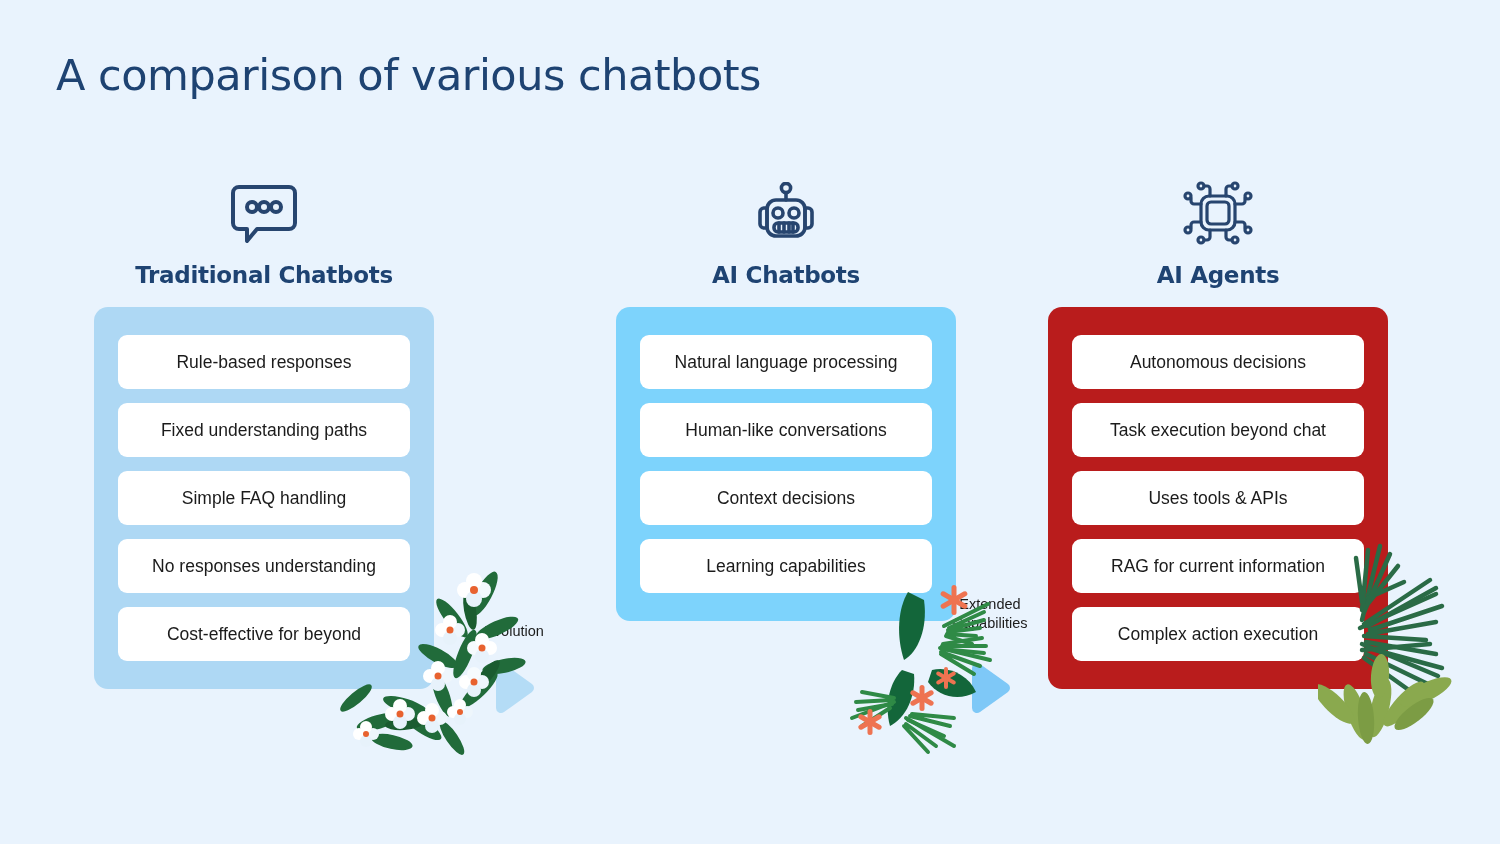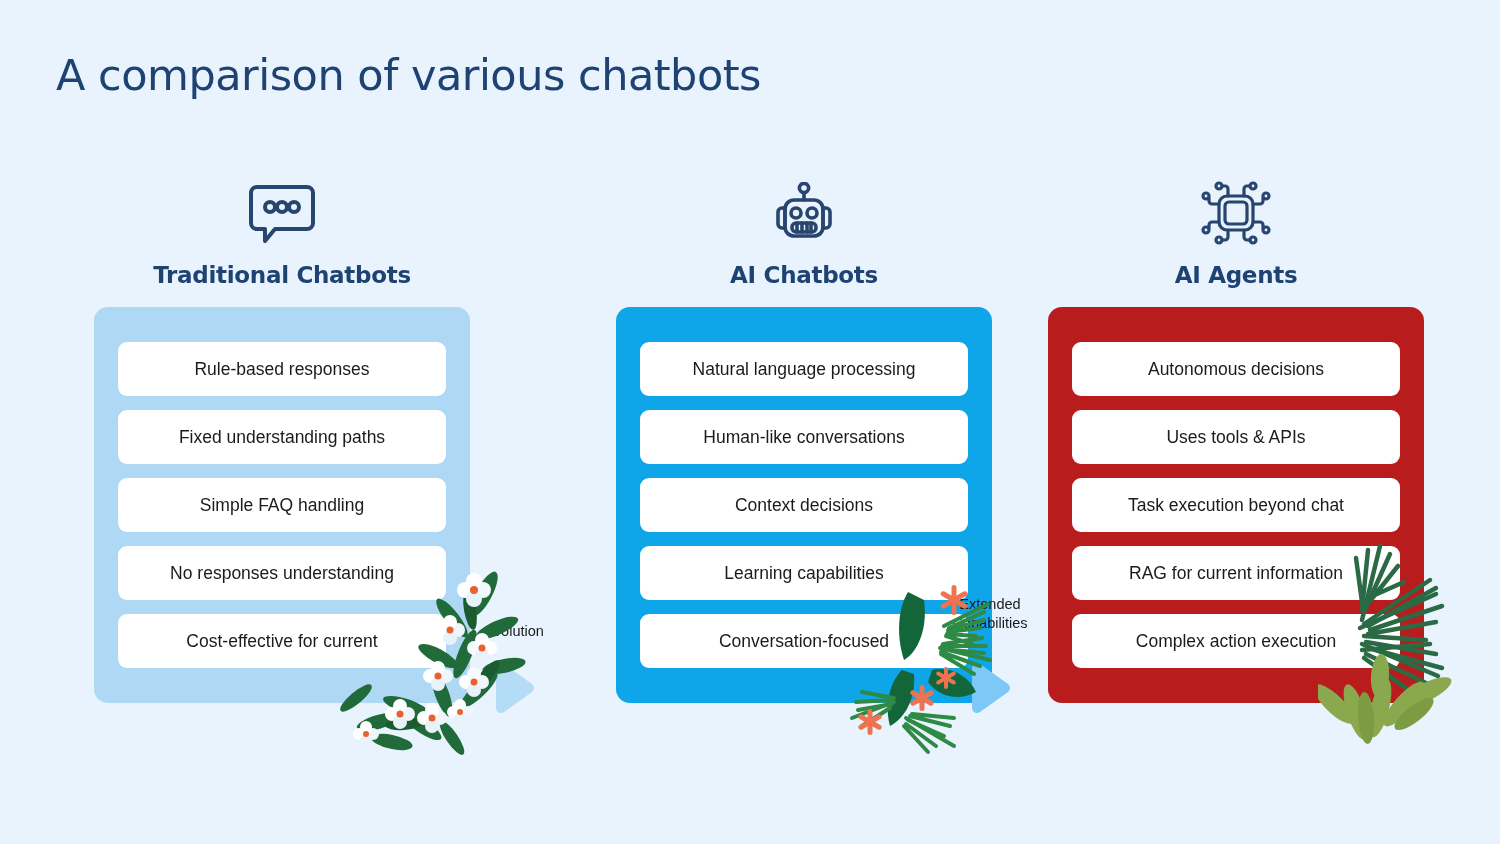--- a/index.html
+++ b/index.html
@@ -30,21 +30,21 @@
     position: absolute;
     left: 0;
     top: 178px;
     width: 1500px;
     height: 520px;
   }
 
   .column {
     position: absolute;
     top: 0;
-    width: 376px;
+    width: 340px;
   }
   .column.col-0 { left: 94px; }
   .column.col-1 { left: 572px; margin-left: 44px; }
   .column.col-2 { left: 1048px; }
 
   .col-icon {
     height: 70px;
     display: flex;
     align-items: center;
     justify-content: center;
@@ -57,28 +57,28 @@
     font-size: 23px;
     font-weight: 700;
     color: #1e4372;
     font-family: "DejaVu Sans", sans-serif;
     letter-spacing: -0.3px;
   }
 
   .panel {
     margin-top: 19px;
     border-radius: 14px;
-    padding: 35px 24px;
+    padding: 28px 24px;
     display: flex;
     flex-direction: column;
     gap: 14px;
     box-sizing: border-box;
   }
   .panel.tone-light { background: #aed8f4; }
-  .panel.tone-mid   { background: #0ea5e9; }
+  .panel.tone-mid   { background: #7dd3fc; }
   .panel.tone-dark  { background: #b91c1c; }
 
   .pill {
     background: #ffffff;
     border-radius: 9px;
     height: 54px;
     display: flex;
     align-items: center;
     justify-content: center;
     font-size: 17.5px;
@@ -142,21 +142,21 @@
         <circle cx="33" cy="24" r="5" fill="none" stroke="#27456f" stroke-width="4"></circle>
         <circle cx="45" cy="24" r="5" fill="none" stroke="#27456f" stroke-width="4"></circle>
       </svg>
     </div>
     <div class="col-title">Traditional Chatbots</div>
     <div class="panel tone-light">
       <div class="pill">Rule-based responses</div>
       <div class="pill">Fixed understanding paths</div>
       <div class="pill">Simple FAQ handling</div>
       <div class="pill">No responses understanding</div>
-      <div class="pill">Cost-effective for current</div>
+      <div class="pill">Cost-effective for beyond</div>
     </div>
   </div>
 
   <div class="column col-1">
     <div class="col-icon">
       <svg width="64" height="62" viewBox="0 0 64 62">
         <g fill="none" stroke="#27456f" stroke-width="3.6" stroke-linejoin="round" stroke-linecap="round">
           <circle cx="32" cy="6" r="4.6"></circle>
           <line x1="32" y1="11" x2="32" y2="18"></line>
           <path d="M10 26 A4 4 0 0 0 6 30 V42 A4 4 0 0 0 10 46 H13 V26 Z"></path>
@@ -171,21 +171,20 @@
           <line x1="39" y1="41" x2="39" y2="50"></line>
         </g>
       </svg>
     </div>
     <div class="col-title">AI Chatbots</div>
     <div class="panel tone-mid">
       <div class="pill">Natural language processing</div>
       <div class="pill">Human-like conversations</div>
       <div class="pill">Context decisions</div>
       <div class="pill">Learning capabilities</div>
-      <div class="pill">Conversation-focused</div>
     </div>
   </div>
 
   <div class="column col-2">
     <div class="col-icon">
       <svg width="72" height="66" viewBox="0 0 72 66">
         <g fill="none" stroke="#27456f" stroke-width="3.2" stroke-linejoin="round" stroke-linecap="round">
           <rect x="19" y="16" width="34" height="34" rx="8"></rect>
           <rect x="25" y="22" width="22" height="22" rx="4"></rect>
           <path d="M28 16 V9 A3 3 0 0 0 25 6 H22"></path>
@@ -203,22 +202,22 @@
           <circle cx="6" cy="16" r="3"></circle>
           <circle cx="6" cy="50" r="3"></circle>
           <circle cx="66" cy="16" r="3"></circle>
           <circle cx="66" cy="50" r="3"></circle>
         </g>
       </svg>
     </div>
     <div class="col-title">AI Agents</div>
     <div class="panel tone-dark">
       <div class="pill">Autonomous decisions</div>
+      <div class="pill">Task execution beyond chat</div>
       <div class="pill">Uses tools &amp; APIs</div>
-      <div class="pill">Task execution beyond chat</div>
       <div class="pill">RAG for current information</div>
       <div class="pill">Complex action execution</div>
     </div>
   </div>
 
   <div class="connector conn-0">
     <div class="connector-label">Evolution</div>
     <div class="connector-arrow">
       <svg width="48" height="54" viewBox="0 0 48 54">
         <path d="M6 7 A5 5 0 0 1 14 3 L42 23 A5 5 0 0 1 42 31 L14 51 A5 5 0 0 1 6 47 Z" fill="#b4dcf6"></path>

